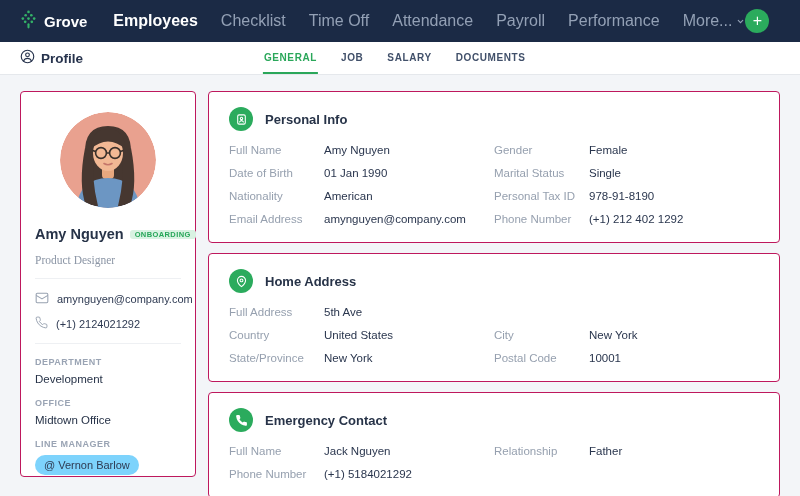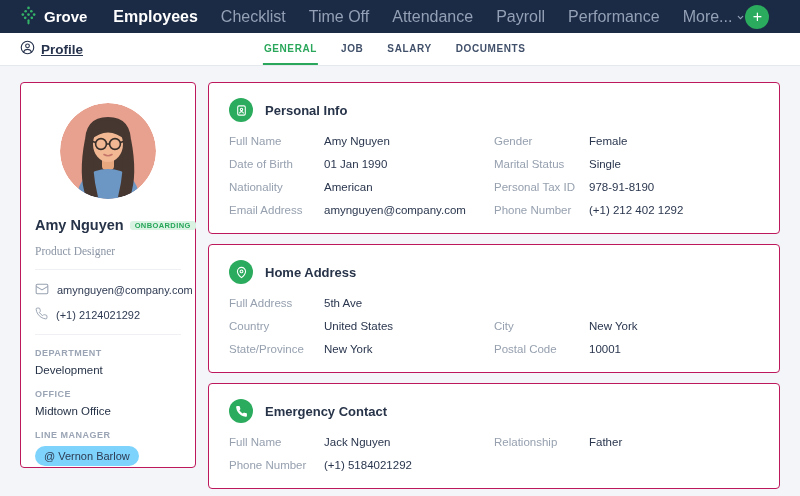--- a/index.html
+++ b/index.html
@@ -1,32 +1,32 @@
 <!DOCTYPE html>
 <html><head>
 <meta charset="utf-8">
 <style>
   * { box-sizing: border-box; margin: 0; padding: 0; }
   html,body { width:800px; height:496px; overflow:hidden; }
   body { font-family:"Liberation Sans", sans-serif; background:#f3f5f8; color:#273348; }
 
   
-  .navbar { height:33px; background:#1b2a45; display:flex; align-items:center; padding:0 20px; }
+  .navbar { height:42px; background:#1b2a45; display:flex; align-items:center; padding:0 20px; }
   .brand { display:flex; align-items:center; gap:7px; color:#ffffff; font-weight:bold; font-size:15px; margin-right:26px; cursor:default; }
   .nav-items { display:flex; gap:23px; font-size:16px; color:#93a0b5; align-items:center; }
   .nav-item { cursor:pointer; display:flex; align-items:center; gap:4px; white-space:nowrap; }
   .nav-item.active { color:#ffffff; font-weight:bold; }
   .nav-right { margin-left:auto; display:flex; align-items:center; gap:15px; }
   .plus-btn { width:24px; height:24px; border-radius:50%; background:#2bab5d; color:#fff; display:grid; place-items:center; font-size:16px; line-height:1; margin-right:18px; cursor:pointer; border:none; }
   .nav-icon { display:grid; place-items:center; cursor:pointer; position:relative; }
   .avatar-sm { width:22px; height:22px; border-radius:50%; overflow:hidden; cursor:pointer; }
 
   
   .subheader { height:33px; background:#fff; border-bottom:1px solid #e5e8ec; display:flex; align-items:stretch; padding:0 20px; position:relative; }
-  .page-title { display:flex; align-items:center; gap:6px; color:#27334d; font-weight:bold; font-size:13.5px;text-decoration:underline; }
+  .page-title { display:flex; align-items:center; gap:6px; color:#27334d; font-weight:bold; font-size:13.5px; }
   .tabs { position:absolute; left:50%; transform:translateX(-52%); display:flex; gap:22px; height:100%; }
   .tab { display:flex; align-items:center; font-size:10px; font-weight:bold; letter-spacing:0.6px; color:#41506a; border-bottom:2px solid transparent; cursor:pointer; padding:0 1px; }
   .tab.active { color:#2aa75a; border-bottom-color:#2aa75a; }
 
   
   .content { display:flex; gap:12px; padding:16px 20px 0 20px; align-items:flex-start; }
   .card-box { background:#fff; border:1px solid #be185d; border-radius:4px; }
 
   
   .side-card { width:176px; min-width:176px; padding:20px 14px 16px 14px; height:386px; }

